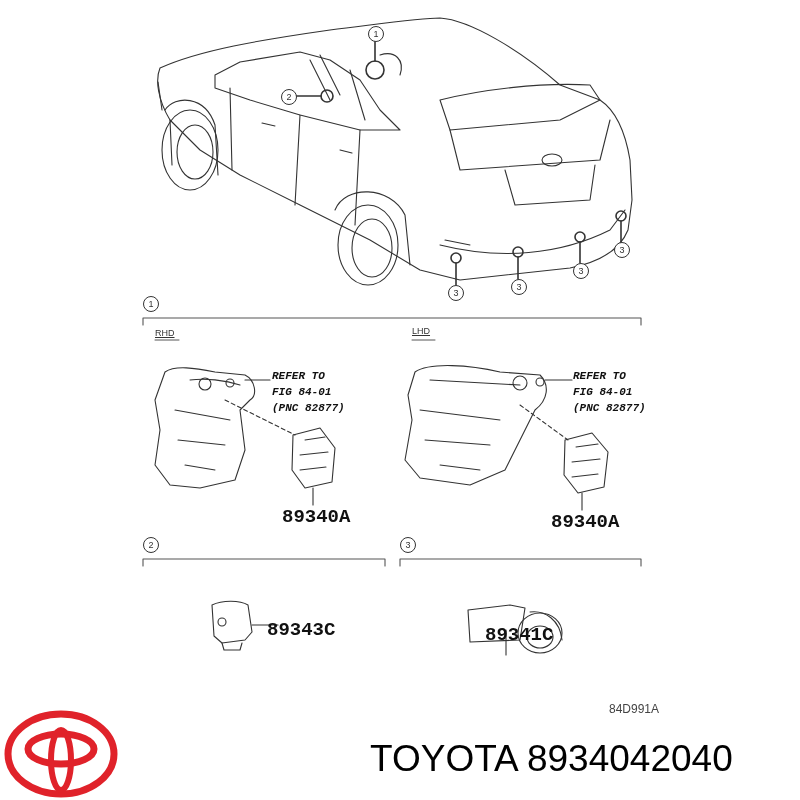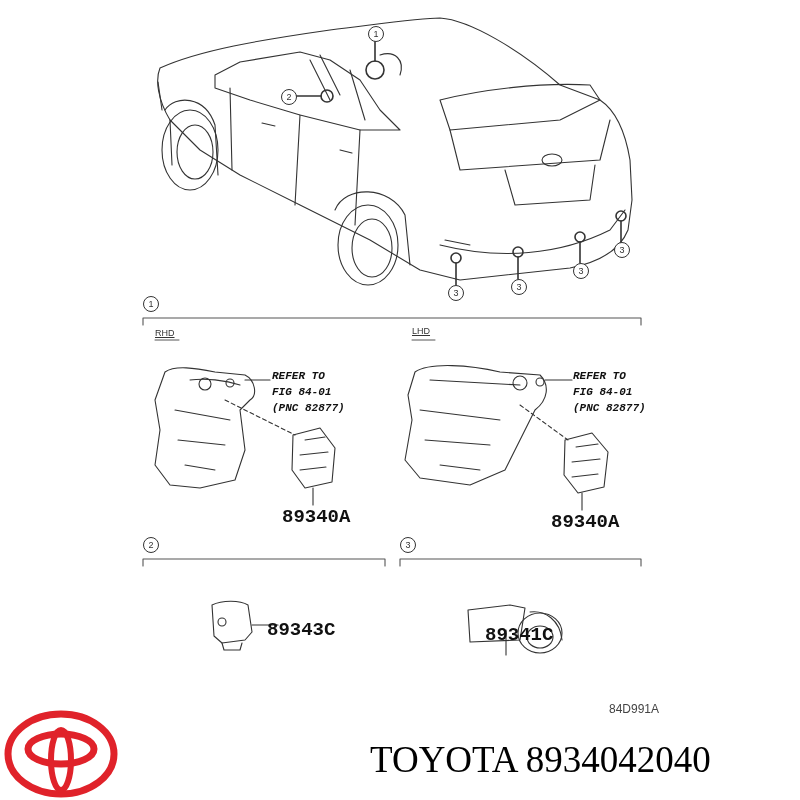--- a/index.html
+++ b/index.html
@@ -4,21 +4,21 @@
 <style>
   html, body { margin:0; padding:0; background:#ffffff; }
   body { width:800px; height:800px; position:relative; overflow:hidden; font-family:"Liberation Sans", sans-serif; }
   .abs { position:absolute; }
   svg { position:absolute; left:0; top:0; }
   .mono { font-family:"Liberation Mono", "DejaVu Sans Mono", monospace; font-weight:bold; color:#111; }
   .sec-label { font-family:"Liberation Sans", sans-serif; font-size:9px; color:#333; text-decoration:underline; }
   .callout-text { font-size:11px; line-height:16px; white-space:pre;font-style:italic; }
   .part-no { font-size:19px; }
   .fig-code { font-family:"Liberation Sans", sans-serif; font-size:12px; color:#444;text-align:right; }
-  .brand-text { font-family:Liberation Serif, serif; font-size:37px; color:#000; letter-spacing:0px; }
+  .brand-text { font-family:Liberation Sans, sans-serif; font-size:37px; color:#000; letter-spacing:0px; }
   .circ-num { position:absolute; width:14px; height:14px; border:1px solid #333; border-radius:50%; font-family:"Liberation Sans", sans-serif; font-size:9px; line-height:14px; text-align:center; color:#333; background:#fff; }
 </style>
 </head>
 <body>
 
 <svg width="800" height="800" viewBox="0 0 800 800">
   <g fill="none" stroke="#333" stroke-width="1.1" stroke-linecap="round" stroke-linejoin="round">
 
     <g>
       <path d="M160 68 C200 50 260 40 330 30 C380 24 420 18 440 18 C470 20 520 50 560 85 L600 100 C615 110 625 130 630 160 L632 200 L628 230 C620 250 600 262 570 268 L460 280 L420 270 L370 240 L300 205 L240 175 L200 150 L170 120 C158 100 155 80 160 68 Z"></path>

